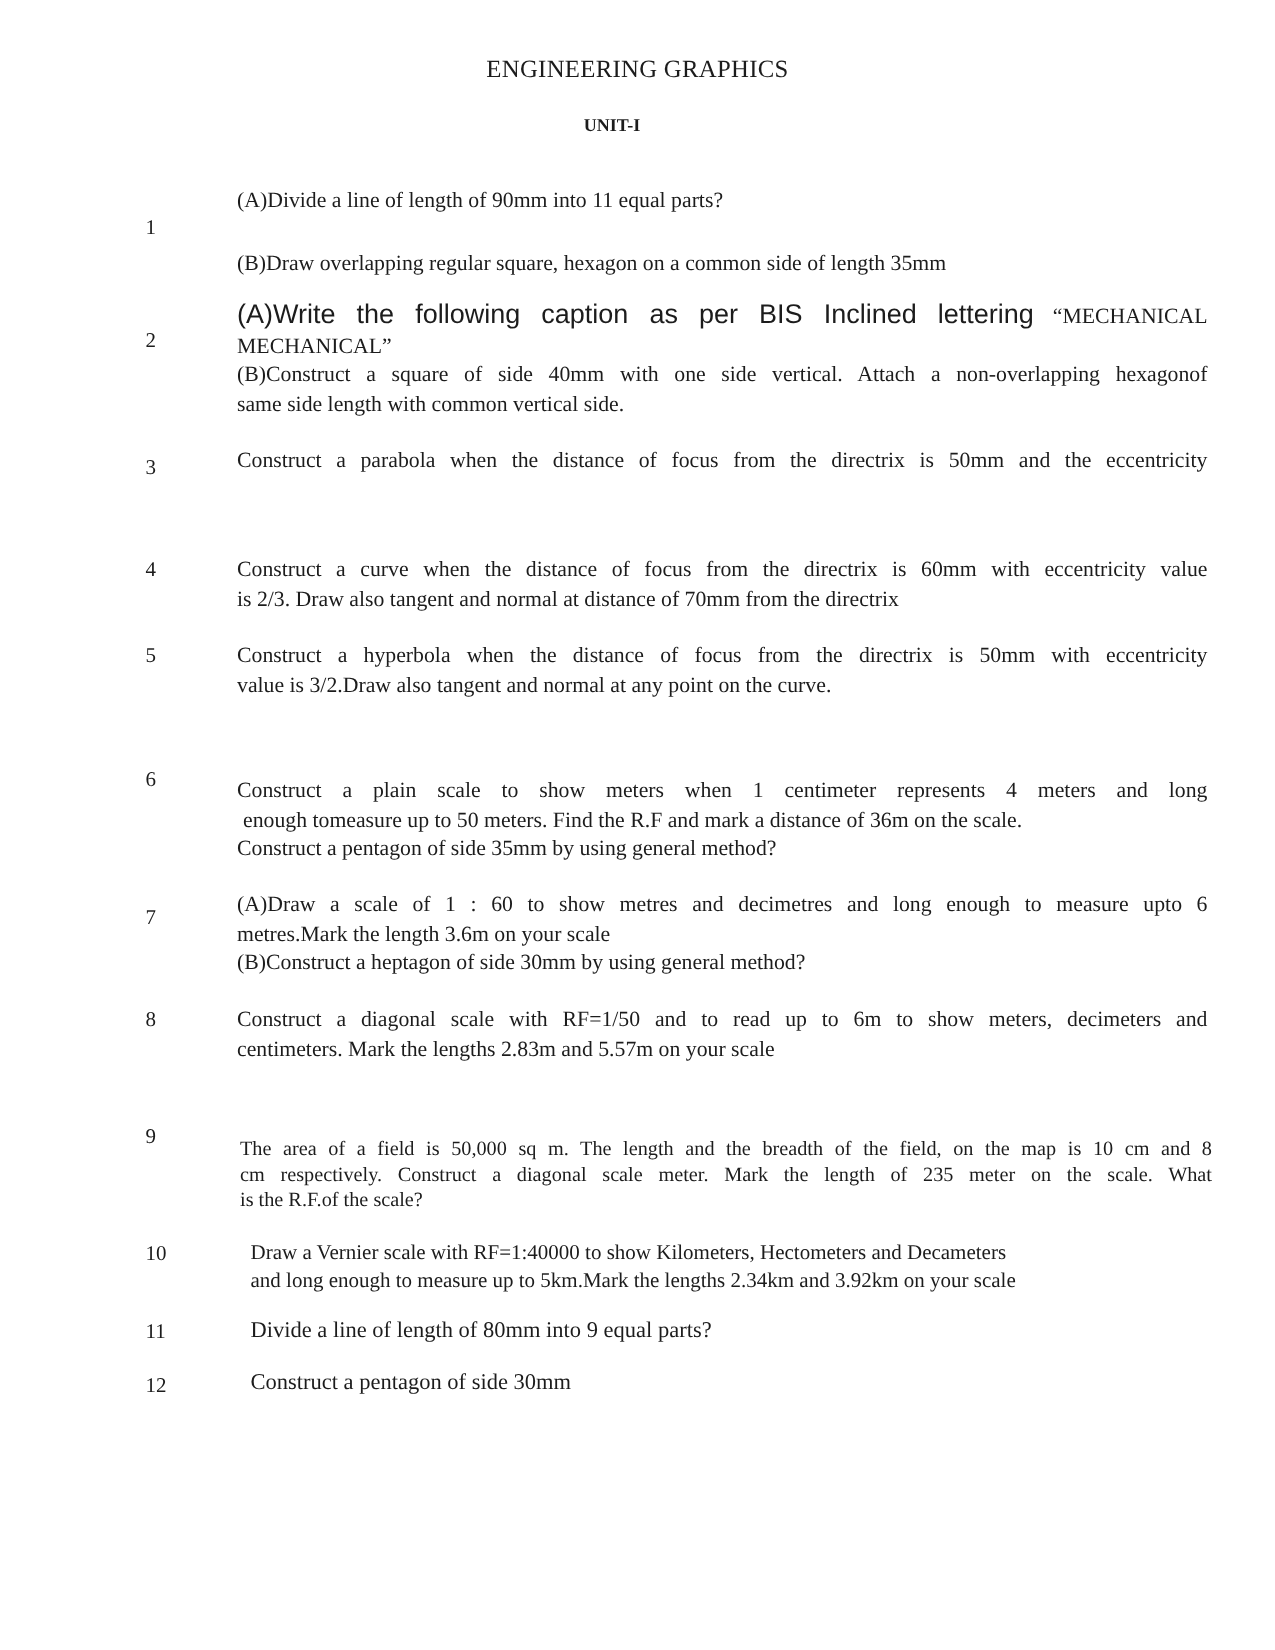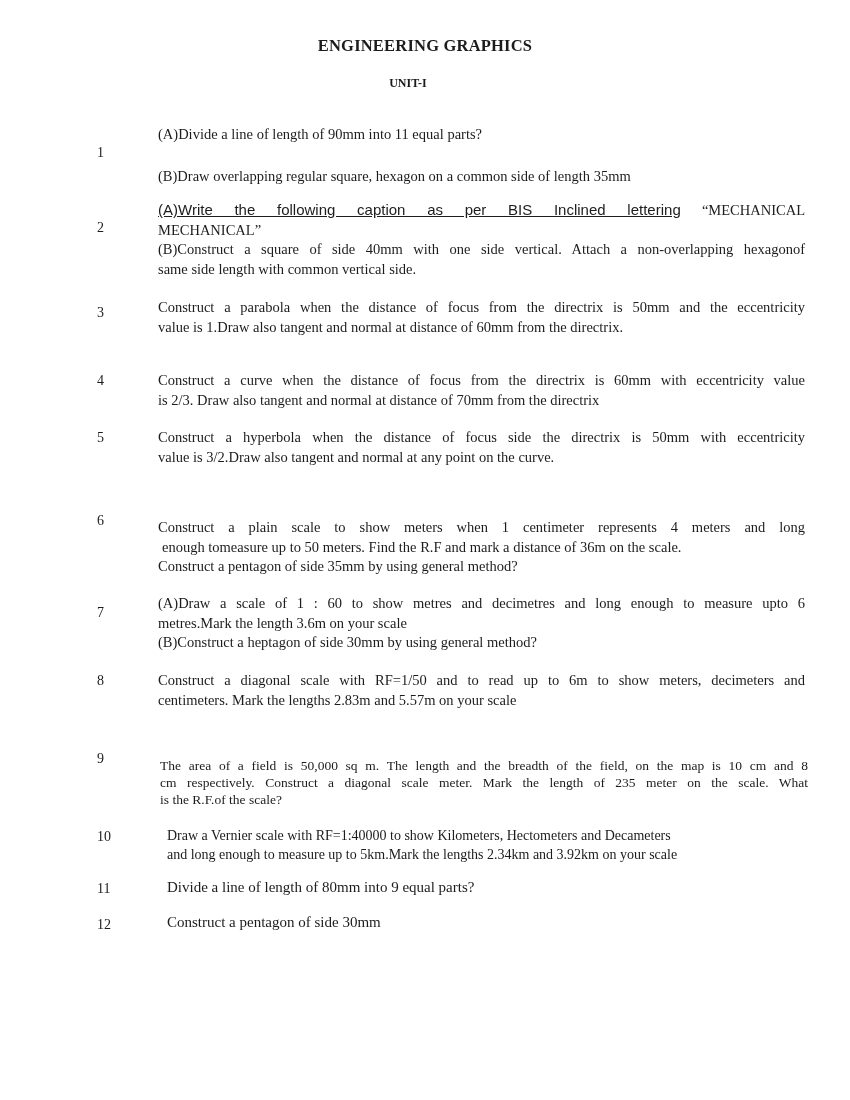--- a/index.html
+++ b/index.html
@@ -8,35 +8,35 @@
     width: 850px;
     height: 1100px;
     margin: 0 auto;
     background: #ffffff;
     color: #1c1c1c;
     font-family: "Liberation Serif", serif;
     overflow: hidden;
   }
   .title {
     position: absolute; top: 36px; left: 0; width: 850px;
-    text-align: center; font-weight: bold; font-size: 16.5px;
+    text-align: center; font-weight: normal; font-size: 16.5px;
     line-height: 19px; letter-spacing: 0.2px;
   }
   .unit {
     position: absolute; top: 74px; left: 0; width: 816px;
     text-align: center; font-weight: bold; font-size: 12px; line-height: 18px;
   }
   .num {
     position: absolute; left: 97px; width: 40px;
     font-size: 14px; line-height: 18px;
   }
   .qtext { position: absolute; left: 158px; width: 647px; }
   .ln { font-size: 14.5px; line-height: 19.5px; }
   .jl { text-align: justify; text-align-last: justify; }
-  .sans { font-family: "Liberation Sans", sans-serif; font-size: 15px; text-decoration: underline; }
+  .sans { font-family: "Liberation Sans", sans-serif; font-size: 18px; }
   .q9 .ln  { font-size: 13.5px; line-height: 17px; }
   .q9  { left: 160px; width: 648px; }
   .q10 { left: 167px; width: 638px; }
   .q10 .ln { font-size: 14px; line-height: 18.5px; }
   .q11, .q12 { left: 167px; width: 638px; }
   .q11 .ln, .q12 .ln { font-size: 15px; line-height: 17px; }
 </style>
 </head>
 <body>
 
@@ -55,32 +55,31 @@
   <div class="qtext" style="top:200px">
     <div class="ln jl"><span class="sans">(A)Write the following caption as per BIS Inclined lettering</span> <span>“MECHANICAL</span></div>
     <div class="ln">MECHANICAL”</div>
     <div class="ln jl">(B)Construct a square of side 40mm with one side vertical. Attach a non-overlapping hexagonof</div>
     <div class="ln">same side length with common vertical side.</div>
   </div>
 
   <div class="num" style="top:304px">3</div>
   <div class="qtext" style="top:298px">
     <div class="ln jl">Construct a parabola when the distance of focus from the directrix is 50mm and the eccentricity</div>
-    <div class="ln">value is 1.Draw also tangent and normal at distance of 60mm from the directrix.</div>
   </div>
 
   <div class="num" style="top:372px">4</div>
   <div class="qtext" style="top:371px">
     <div class="ln jl">Construct a curve when the distance of focus from the directrix is 60mm with eccentricity value</div>
     <div class="ln">is 2/3. Draw also tangent and normal at distance of 70mm from the directrix</div>
   </div>
 
   <div class="num" style="top:429px">5</div>
   <div class="qtext" style="top:428px">
-    <div class="ln jl">Construct a hyperbola when the distance of focus side the directrix is 50mm with eccentricity</div>
+    <div class="ln jl">Construct a hyperbola when the distance of focus from the directrix is 50mm with eccentricity</div>
     <div class="ln">value is 3/2.Draw also tangent and normal at any point on the curve.</div>
   </div>
 
   <div class="num" style="top:512px">6</div>
   <div class="qtext" style="top:518px">
     <div class="ln jl">Construct a plain scale to show meters when 1 centimeter represents 4 meters and long</div>
     <div class="ln" style="padding-left:4px">enough tomeasure up to 50 meters. Find the R.F and mark a distance of 36m on the scale.</div>
     <div class="ln">Construct a pentagon of side 35mm by using general method?</div>
   </div>
 

